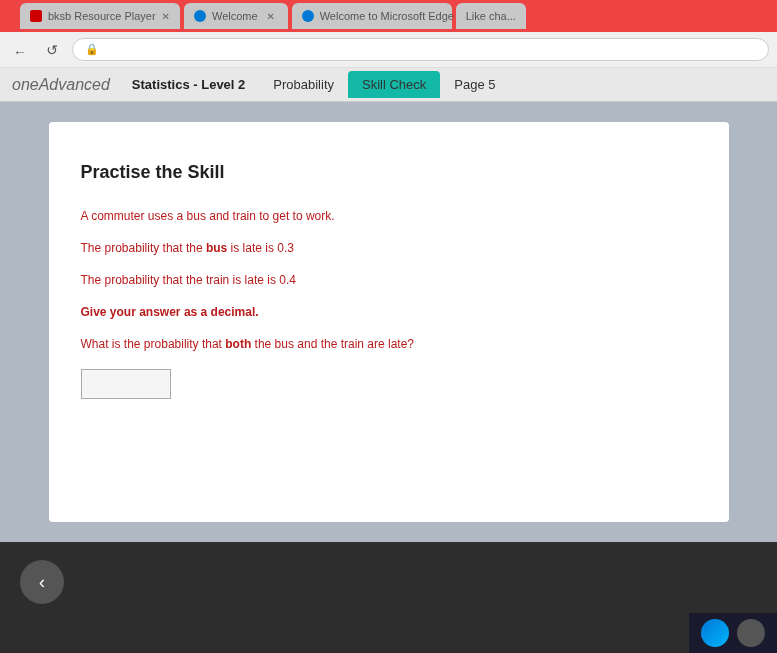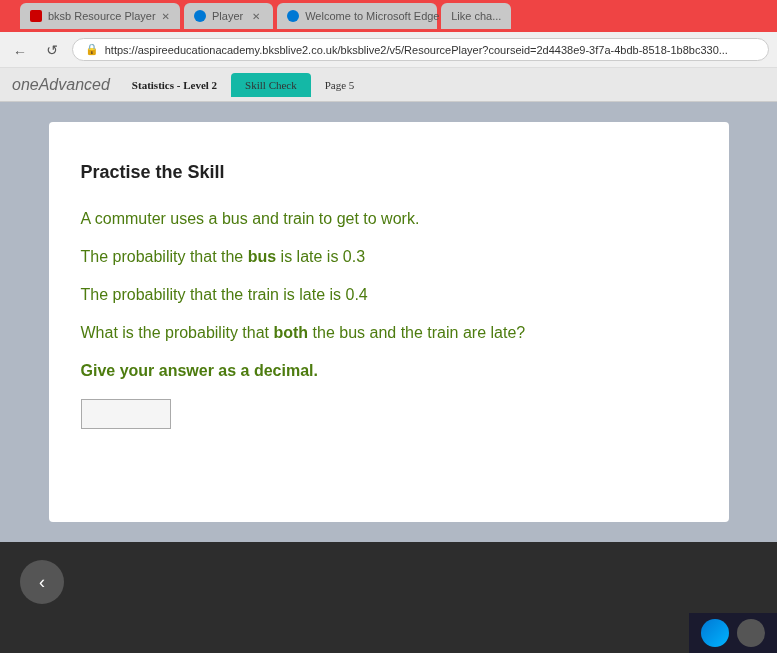--- a/index.html
+++ b/index.html
@@ -140,25 +140,24 @@
 
     .brand-label {
       font-size: 16px;
       color: #666;
       margin-right: 8px;
       font-style: italic;
     }
 
     .nav-item {
       padding: 6px 14px;
-      font-size: 11px;
+      font-size: 13px;
       color: #333;
       cursor: pointer;
       border-radius: 4px 4px 0 0;
-      font-family: Liberation Serif, serif;
     }
 
     .nav-item.active {
       background: #14b8a6;
       font-weight: 500;
     }
 
     .nav-item.section-title {
       font-weight: 600;
       color: #222;
@@ -183,22 +182,22 @@
     }
 
     .card-title {
       font-size: 18px;
       font-weight: 700;
       color: #222;
       margin-bottom: 24px;
     }
 
     .question-text {
-      font-size: 16px;
-      color: #4d7c0f;
+      font-size: 12px;
+      color: #b91c1c;
       margin-bottom: 14px;
       line-height: 1.5;
     }
 
     .question-text .bold {
       font-weight: 700;
       text-align: center;
     }
 
     .answer-box {
@@ -264,45 +263,45 @@
     <div class="browser-controls">
       
     </div>
     <div class="tab inactive">
       <div class="tab-icon bksb"></div>
       <span>bksb Resource Player</span>
       <button class="tab-close">✕</button>
     </div>
     <div class="tab inactive">
       <div class="tab-icon edge"></div>
-      <span>Player</span>
+      <span>Welcome</span>
       <button class="tab-close">✕</button>
     </div>
     <div class="tab inactive">
       <div class="tab-icon edge"></div>
       <span>Welcome to Microsoft Edge</span>
       <button class="tab-close">✕</button>
     </div>
     <div class="tab inactive">
       <span>Like cha...</span>
     </div>
   </div>
 
   <div class="address-bar">
     <button class="nav-btn">←</button>
     <button class="nav-btn">↺</button>
     <div class="url-bar">
       <span class="lock-icon">🔒</span>
-      <span>https://aspireeducationacademy.bksblive2.co.uk/bksblive2/v5/ResourcePlayer?courseid=2d4438e9-3f7a-4bdb-8518-1b8bc330...</span>
     </div>
   </div>
 
   <div class="app-nav">
     <span class="brand-label">oneAdvanced</span>
     <div class="nav-item section-title">Statistics - Level 2</div>
+    <div class="nav-item">Probability</div>
     <div class="nav-item active">Skill Check</div>
     <div class="nav-item">Page 5</div>
   </div>
 </div>
 
 <div class="main-content">
   <div class="content-card">
     <div class="card-title">Practise the Skill</div>
 
     <p class="question-text">
@@ -310,26 +309,26 @@
     </p>
 
     <p class="question-text">
       <span>The probability that the </span><span class="bold">bus</span><span> is late is 0.3</span>
     </p>
 
     <p class="question-text">
       <span>The probability that the train is late is 0.4</span>
     </p>
 
+    <p class="question-text bold">
+      <strong>Give your answer as a decimal.</strong>
+    </p>
+
     <p class="question-text">
       <span>What is the probability that </span><span class="bold">both</span><span> the bus and the train are late?</span>
-    </p>
-
-    <p class="question-text bold">
-      <strong>Give your answer as a decimal.</strong>
     </p>
 
     <div class="answer-box"></div>
   </div>
 </div>
 
 <div class="bottom-area">
   <button class="back-btn">‹</button>
 </div>
 

